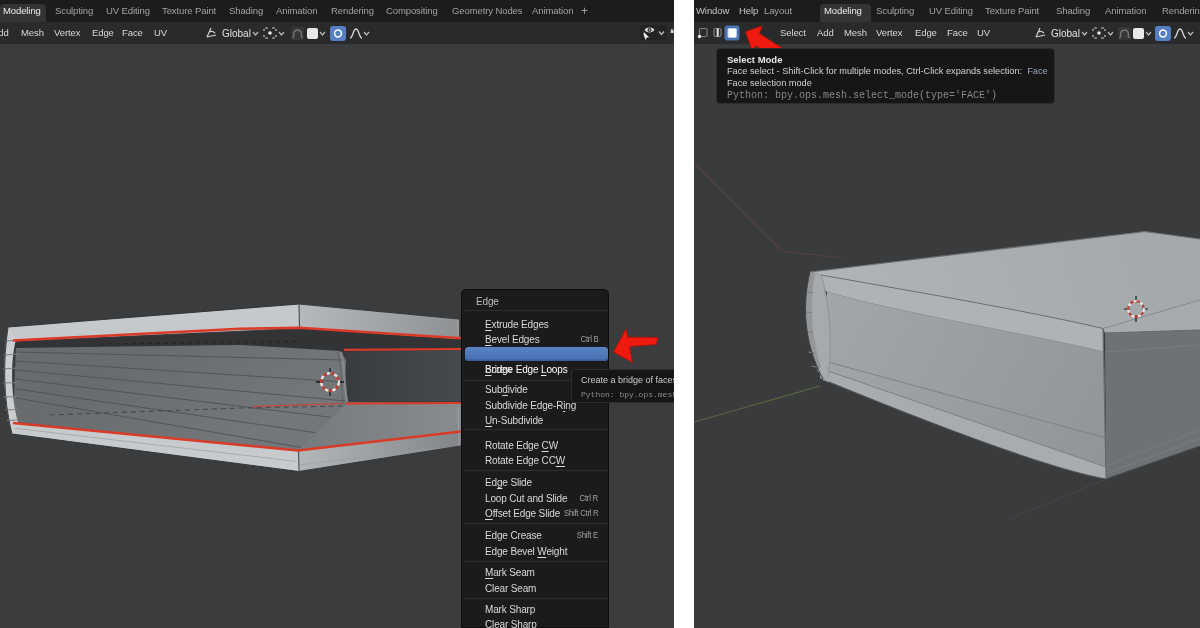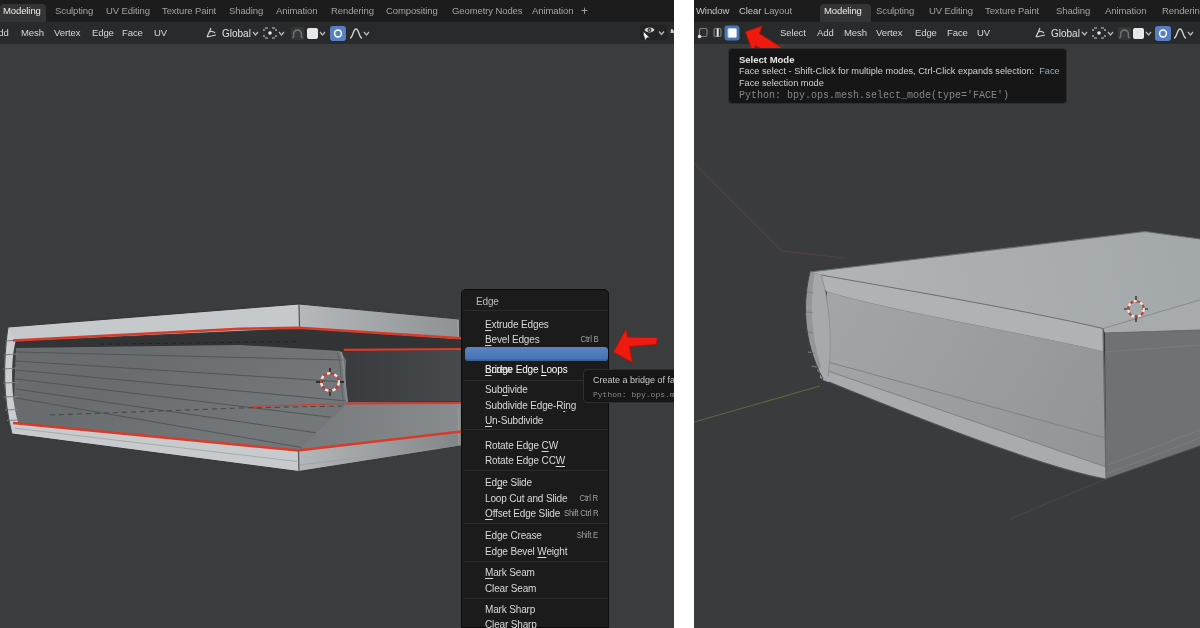--- a/index.html
+++ b/index.html
@@ -17,21 +17,21 @@
   .tabactive{color:#ededed;}
   .tabbg{position:absolute;top:4px;height:18px;background:#343434;border-radius:4px 4px 0 0;}
   .m2{position:absolute;top:0;font-size:9.5px;letter-spacing:-0.1px;line-height:22px;color:#d8d8d8;white-space:nowrap;}
   .menu{position:absolute;left:461px;top:289px;width:148px;height:339px;background:#1b1b1c;
         border:1px solid #0c0c0c;border-radius:5px 5px 0 0;box-sizing:border-box;z-index:5;}
   .mi{position:absolute;left:0;width:100%;height:15px;font-size:10px;letter-spacing:-0.15px;color:#d9d9d9;line-height:15px;white-space:nowrap;}
   .mi .txt{position:absolute;left:23px;}
   .mi .sc{position:absolute;right:10px;color:#a0a0a0;font-size:8.5px;letter-spacing:-0.3px;transform:scaleX(0.92);transform-origin:right center;}
   .sep{position:absolute;left:2px;width:144px;height:1px;background:#2c2c2e;}
   .hl{position:absolute;left:3px;width:143px;background:linear-gradient(#5b83c4,#4470b2);border-radius:3.5px;box-shadow:inset 0 -1.5px 0 #3c5f96;}
-  .tip{position:absolute;background:#161616;border:1px solid #2e2e2e;border-radius:4px;box-sizing:border-box;z-index:8;overflow:hidden;margin-left:12px;}
+  .tip{position:absolute;background:#161616;border:1px solid #2e2e2e;border-radius:4px;box-sizing:border-box;z-index:8;overflow:hidden;}
   .u{text-decoration:underline;text-underline-offset:2px;}
   .mono{font-family:"Liberation Mono",monospace;}
 </style>
 </head>
 <body>
 <div id="stage">
 
   <div id="shotL" class="shot">
     <svg class="abs" style="left:0;top:0;" width="674" height="628" viewBox="0 0 674 628">
       <defs>
@@ -309,21 +309,21 @@
       <path d="M127,274.5 C135,300 139,340 134,377" stroke="#8f9294" stroke-width="1" fill="none"></path>
 
       <g stroke="#1a1a1a" stroke-width="1.2" fill="none">
         <path d="M442,296 L442,303 M442,315 L442,322 M430,309 L436,309 M448,309 L454,309"></path>
       </g>
       <circle cx="442" cy="309" r="7.8" fill="none" stroke="#e9e5e3" stroke-width="2.2" stroke-dasharray="3.4,3.4"></circle>
       <circle cx="442" cy="309" r="7.8" fill="none" stroke="#c04138" stroke-width="2.2" stroke-dasharray="3.4,3.4" stroke-dashoffset="3.4"></circle>
     </svg>
     <div class="row1">
       <span class="tab" style="left:2px;color:#c6c6c6;">Window</span>
-      <span class="tab" style="left:45px;color:#c6c6c6;">Clear</span>
+      <span class="tab" style="left:45px;color:#c6c6c6;">Help</span>
       <div class="tabbg" style="left:126px;width:51px;"></div>
       <span class="tab" style="left:70px;">Layout</span>
       <span class="tab tabactive" style="left:130px;">Modeling</span>
       <span class="tab" style="left:182px;">Sculpting</span>
       <span class="tab" style="left:235px;">UV Editing</span>
       <span class="tab" style="left:291px;">Texture Paint</span>
       <span class="tab" style="left:362px;">Shading</span>
       <span class="tab" style="left:411px;">Animation</span>
       <span class="tab" style="left:468px;">Rendering</span>
     </div>

